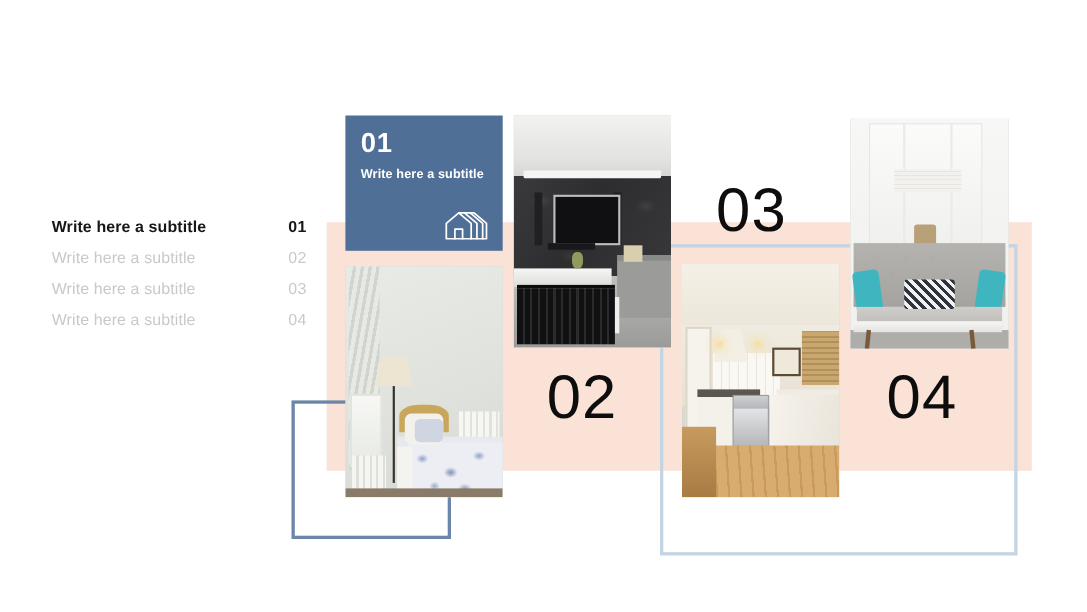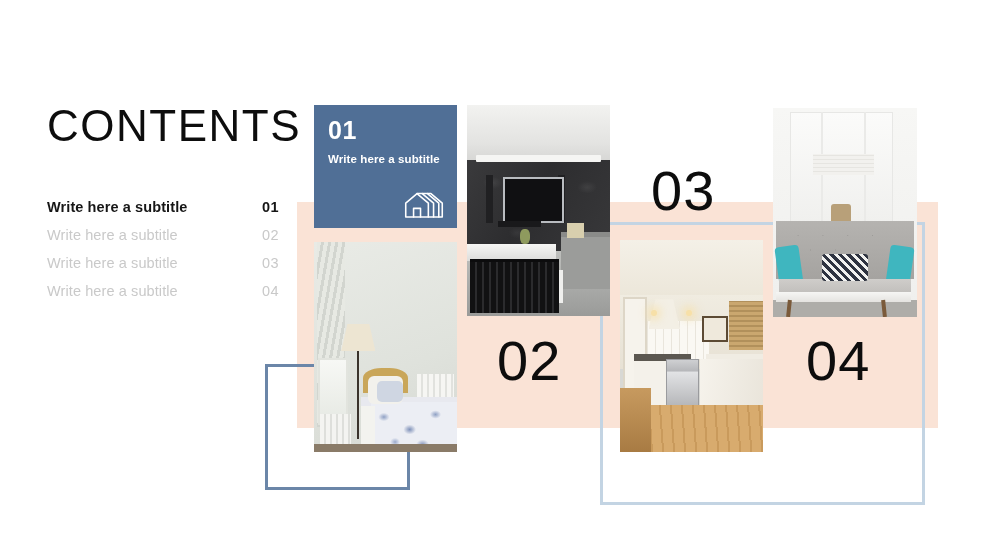--- a/index.html
+++ b/index.html
@@ -274,21 +274,20 @@
 </style>
 </head>
 <body>
 
 <div id="slide">
 
   <div class="peach-band"></div>
   <div class="frame-blue"></div>
   <div class="frame-lightblue"></div>
 
-  <div class="page-title">CONTENTS</div>
 
   <div class="toc-list">
     <div class="toc-row active">
       <span class="toc-label">Write here a subtitle</span>
       <span class="toc-num">01</span>
     </div>
     <div class="toc-row">
       <span class="toc-label">Write here a subtitle</span>
       <span class="toc-num">02</span>
     </div>

